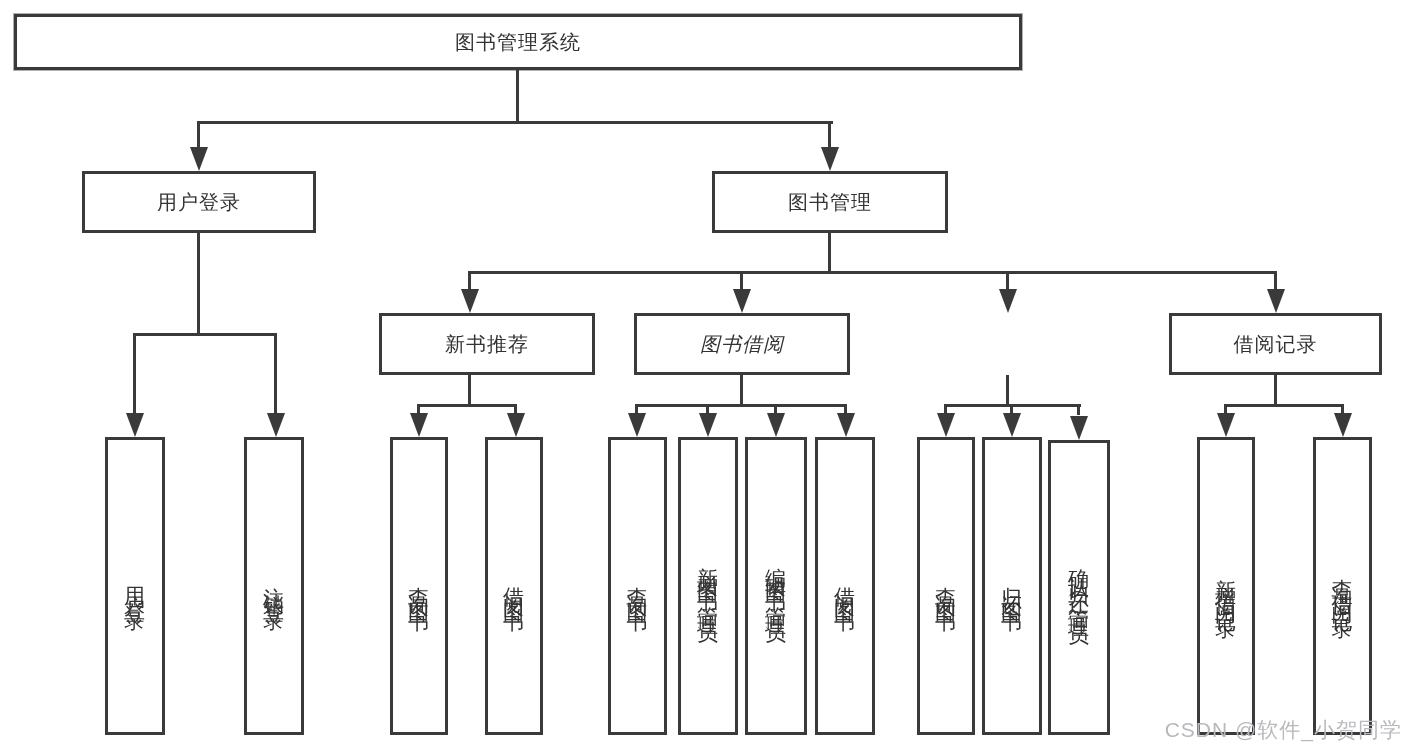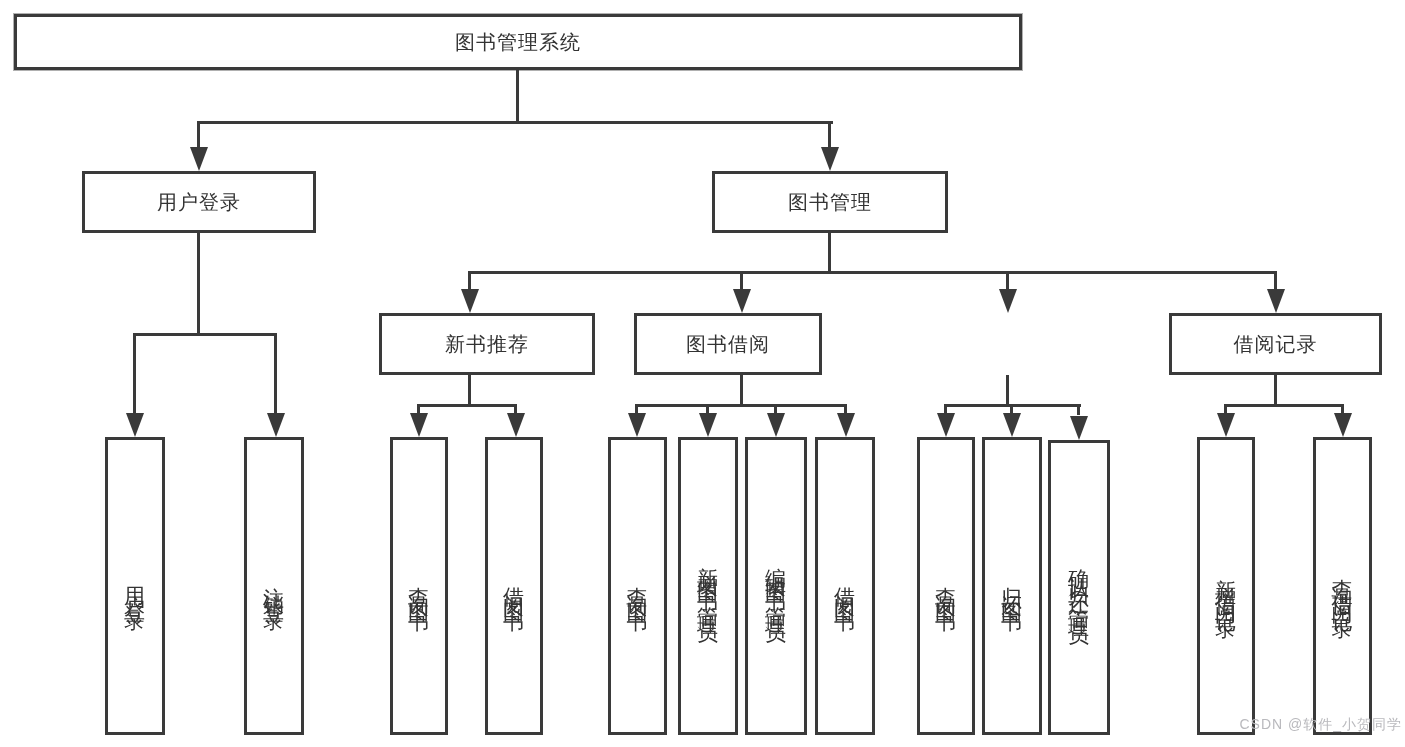--- a/index.html
+++ b/index.html
@@ -44,39 +44,39 @@
   .arrow{
     position:absolute;
     width:0;height:0;
     border-left:9px solid transparent;
     border-right:9px solid transparent;
     border-top:24px solid #3a3a3a;
   }
   .watermark{
     position:absolute;
     color:#b9b9bd;
-    font-size:14px;
+    font-size:21px;
     letter-spacing:1px;
     white-space:nowrap;
   }
 </style>
 </head>
 <body>
 
 <div id="stage">
 
   <div class="node root" style="left:14px;top:14px;width:1008px;height:56px;">图书管理系统</div>
 
   <div class="node" style="left:82px;top:171px;width:234px;height:62px;">用户登录</div>
 
   <div class="node" style="left:712px;top:171px;width:236px;height:62px;text-align:right;">图书管理</div>
 
   <div class="node" style="left:379px;top:313px;width:216px;height:62px;">新书推荐</div>
 
-  <div class="node" style="left:634px;top:313px;width:188px;height:62px;">图书借阅</div>
+  <div class="node" style="left:634px;top:313px;width:216px;height:62px;font-style:italic;">图书借阅</div>
 
 
   <div class="node" style="left:1169px;top:313px;width:213px;height:62px;">借阅记录</div>
 
   <div class="leaf" style="left:105px;top:437px;width:60px;height:298px;">用户登录</div>
 
   <div class="leaf" style="left:244px;top:437px;width:60px;height:298px;">注销登录</div>
 
   <div class="leaf" style="left:390px;top:437px;width:58px;height:298px;">查询图书</div>
 

